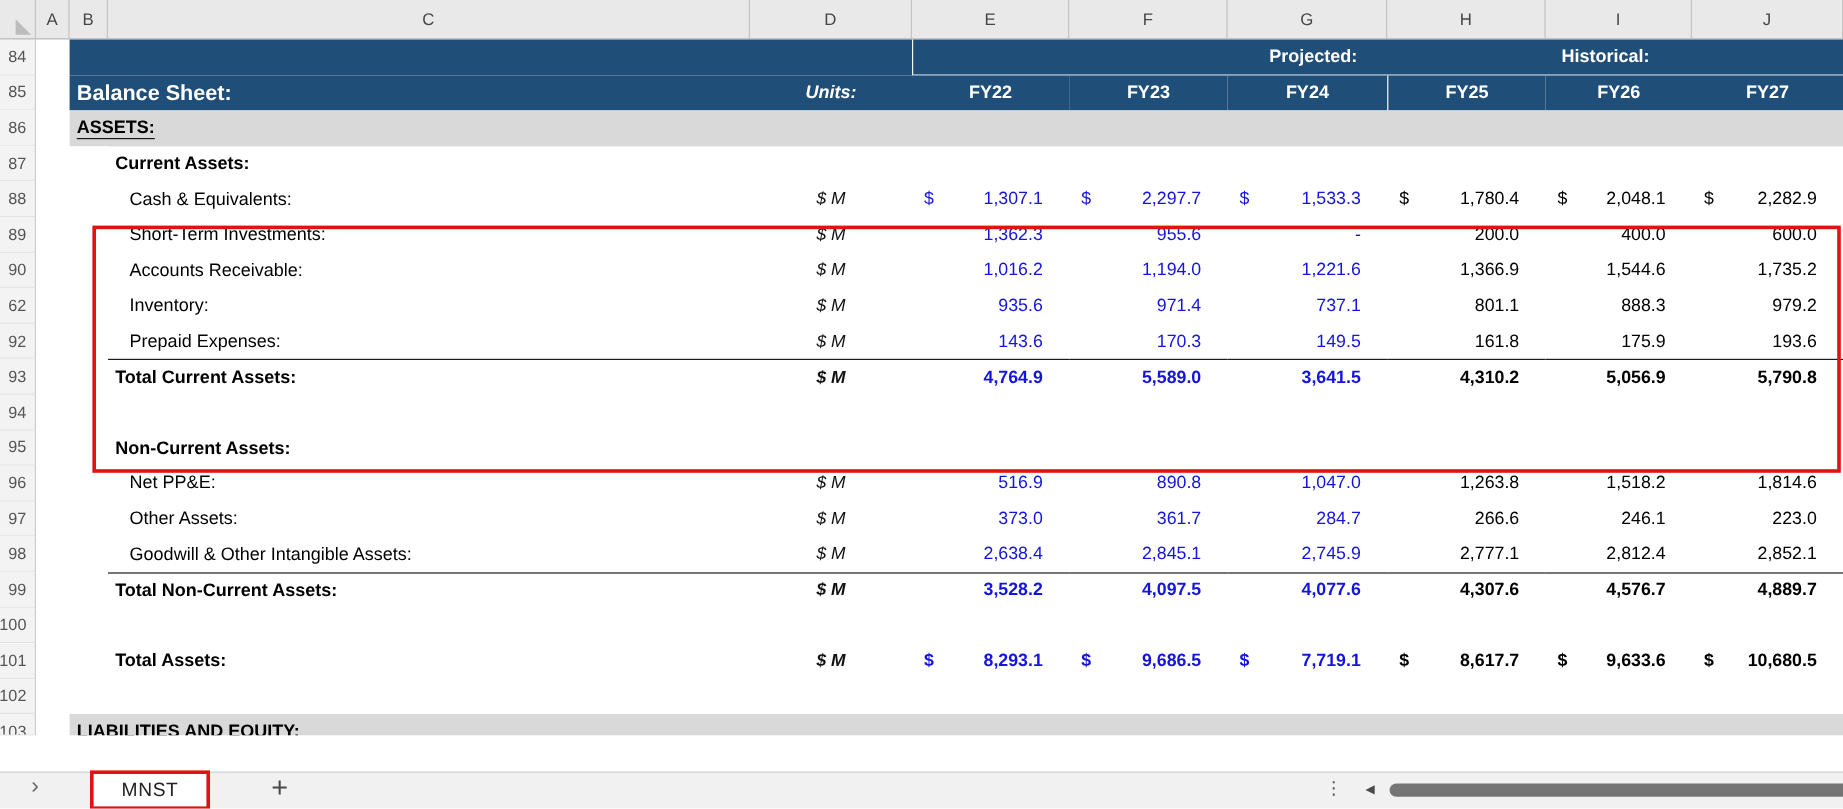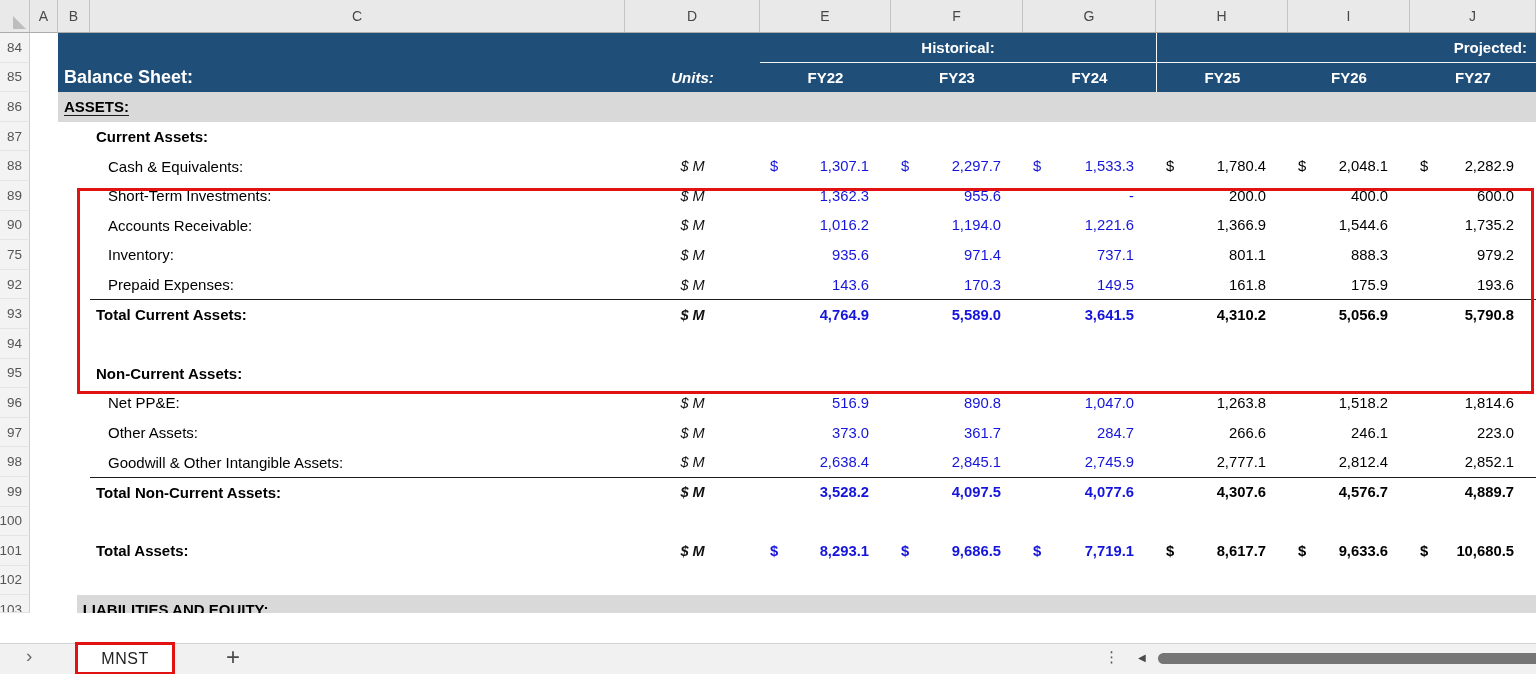--- a/index.html
+++ b/index.html
@@ -98,22 +98,22 @@
       <div class="cell colhdr" style="width: 122px;">I</div>
       <div class="cell colhdr" style="width: 126px;">J</div>
     </div>
 
   <div id="sheet">
 
       <div class="row">
         <div class="cell rownum" style="width: 30px;">84</div>
         <div class="cell blank" style="width: 28px;"></div>
         <div class="cell band" style="width: 702px;"></div>
+        <div class="cell band right underlined sep" style="width: 380px;">Projected:</div>
         <div class="cell band center underlined" style="width: 396px;">Historical:</div>
-        <div class="cell band right underlined sep" style="width: 380px;">Projected:</div>
       </div>
       <div class="row">
         <div class="cell rownum" style="width: 30px;">85</div>
         <div class="cell blank" style="width: 28px;"></div>
         <div class="cell band title-cell" style="width: 567px;">Balance Sheet:</div>
         <div class="cell band units-cell" style="width: 135px; font-style: italic;">Units:</div>
         <div class="cell band center" style="width: 131px;">FY22</div>
         <div class="cell band center" style="width: 132px;">FY23</div>
         <div class="cell band center" style="width: 133px;">FY24</div>
         <div class="cell band center sep" style="width: 132px;">FY25</div>
@@ -204,21 +204,21 @@
           <span>1,366.9</span>
         </div>
         <div class="cell val proj" style="width: 122px;">
           <span>1,544.6</span>
         </div>
         <div class="cell val proj" style="width: 126px;">
           <span>1,735.2</span>
         </div>
       </div>
       <div class="row">
-        <div class="cell rownum" style="width: 30px;">75</div>
+        <div class="cell rownum" style="width: 30px;">62</div>
         <div class="cell blank" style="width: 60px;"></div>
         <div class="cell lbl indent" style="width: 535px;">Inventory:</div>
         <div class="cell units" style="width: 135px;">$ M</div>
         <div class="cell val hist" style="width: 131px;">
           <span>935.6</span>
         </div>
         <div class="cell val hist" style="width: 132px;">
           <span>971.4</span>
         </div>
         <div class="cell val hist" style="width: 133px;">
@@ -421,21 +421,21 @@
           <span>10,680.5</span>
         </div>
       </div>
       <div class="row">
         <div class="cell rownum" style="width: 30px;">102</div>
         <div class="cell blank" style="width: 1506px;"></div>
       </div>
       <div class="row clipped">
         <div class="cell rownum" style="width: 30px;">103</div>
         <div class="cell blank" style="width: 28px;"></div>
-        <div class="cell section-band" style="width: 1478px; margin-left: 19px;">
+        <div class="cell section-band" style="width: 1478px;">
           <span class="ul">LIABILITIES AND EQUITY:</span>
         </div>
       </div>
       <div class="red-box" id="redbox-current-assets"></div>
   </div>
 
   <div id="tabbar">
     <span id="sheet-nav-next">›</span>
     <div id="mnst-tab-box">
       <span class="tabname">MNST</span>

